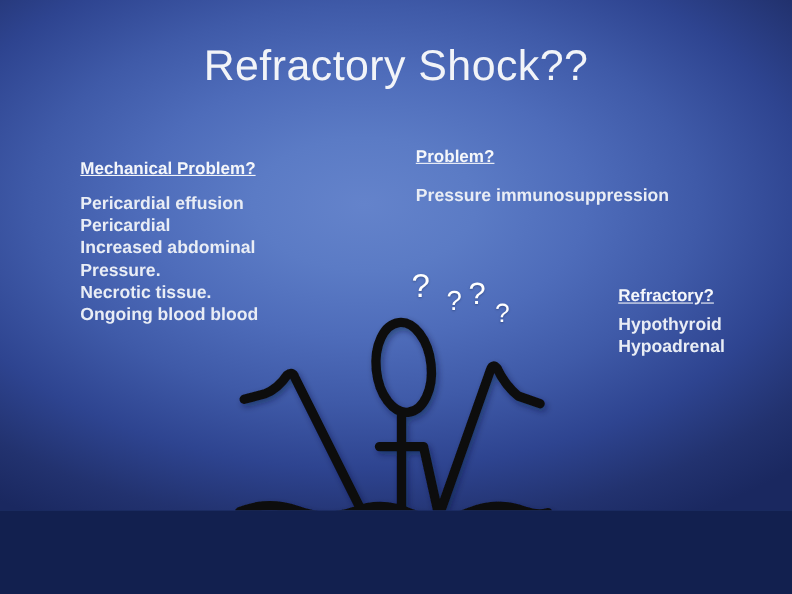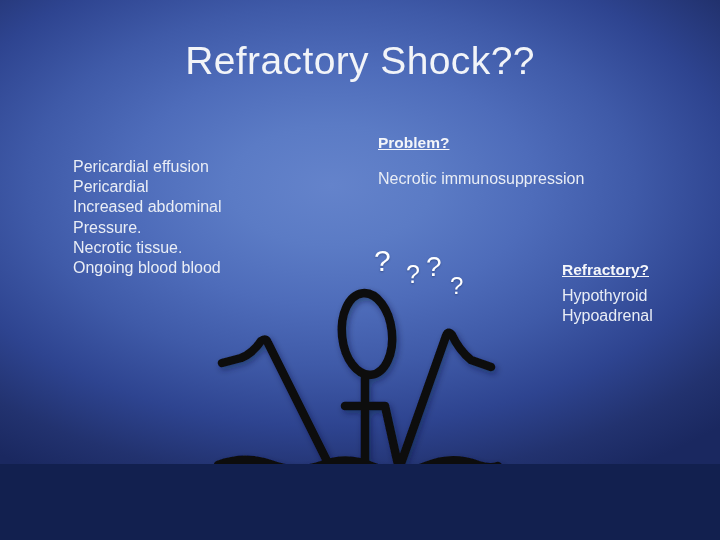--- a/index.html
+++ b/index.html
@@ -49,21 +49,21 @@
   .block-heading {
     font-size: 15.5px;
     font-weight: bold;
     text-decoration: underline;
     line-height: 19px;
     color: #f4f6fa;
     white-space: nowrap;
   }
   .block-body {
     font-size: 16px;
-    font-weight: normal;
+    font-weight: bold;
     line-height: 20.2px;
     color: #e9edf5;
   }
   .block-body .line {
     white-space: nowrap;
   }
 
   #block-mechanical { left: 73px; top: 144px; }
   #block-mechanical .block-body { margin-top: 13px; }
 
@@ -94,34 +94,35 @@
   }
 </style>
 </head>
 <body>
 
 <div id="slide">
 
   <div id="slide-title">Refractory Shock??</div>
 
   <div class="text-block" id="block-mechanical">
+    <div class="block-heading">Mechanical Problem?</div>
     <div class="block-body">
       <div class="line">Pericardial effusion</div>
       <div class="line">Pericardial</div>
       <div class="line">Increased abdominal</div>
       <div class="line">Pressure.</div>
       <div class="line">Necrotic tissue.</div>
       <div class="line">Ongoing blood blood</div>
     </div>
   </div>
 
   <div class="text-block" id="block-immune">
     <div class="block-heading">Problem?</div>
     <div class="block-body">
-      <div class="line">Necrotic immunosuppression</div>
+      <div class="line">Pressure immunosuppression</div>
     </div>
   </div>
 
   <div class="text-block" id="block-endocrine">
     <div class="block-heading">Refractory?</div>
     <div class="block-body">
       <div class="line">Hypothyroid</div>
       <div class="line">Hypoadrenal</div>
     </div>
   </div>

